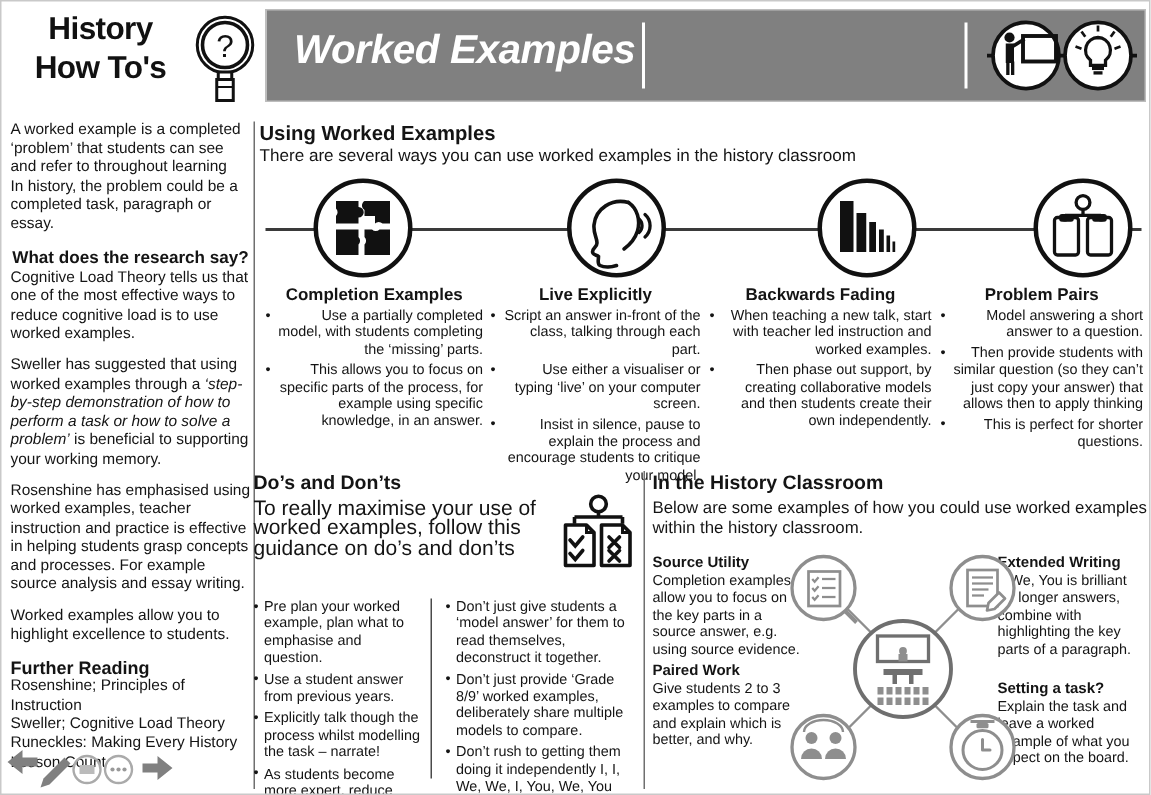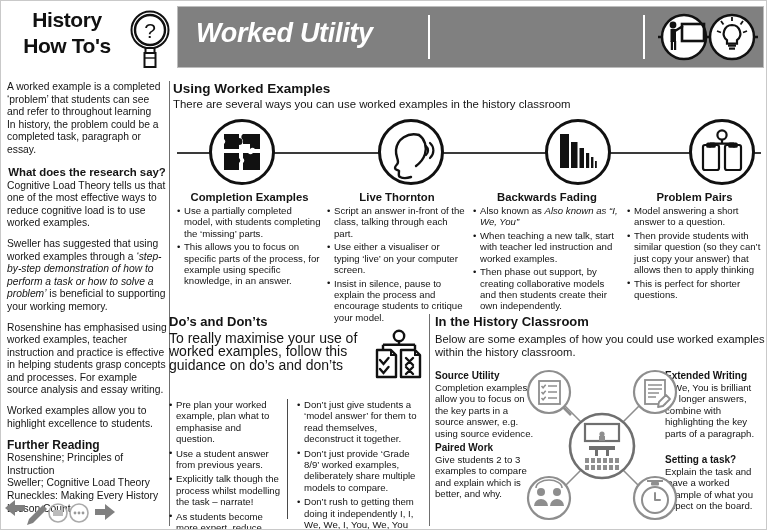--- a/index.html
+++ b/index.html
@@ -45,21 +45,21 @@
 
   .timeline{position:absolute;left:172px;top:118px;width:592px;height:68px;}
   .tl-line{position:absolute;left:4px;top:33px;width:584px;height:2px;background:#3a3a3a;}
   .tl-node{position:absolute;top:0;width:66px;height:66px;border-radius:50%;background:#fff;border:3px solid #111;
     box-sizing:border-box;}
 
   .cols{position:absolute;left:168px;top:190px;width:538px;height:120px;}
   .col{position:absolute;top:0;}
   .col h4{margin:0 0 2px 0;font-size:11.3px;font-weight:bold;text-align:center;}
   .col ul{margin:0;padding:0;list-style:none;}
-  .col li{font-size:9.6px;line-height:11.3px;margin-bottom:2.5px;padding-left:7px;position:relative;}
+  .col li{font-size:9.6px;line-height:11.3px;margin-bottom:2.5px;padding-left:7px;position:relative;text-align:right;}
   .col li:before{content:"•";position:absolute;left:0;top:-0.5px;}
   .col li i{font-style:italic;}
 
   
   .dd{position:absolute;left:168px;top:313px;width:252px;}
   .dd h3{margin:0 0 3px 0;font-size:13px;font-weight:bold;}
   .dd .intro{font-size:14px;line-height:13.4px;margin:0;width:196px;}
   .dd-icon{position:absolute;left:200px;top:14px;width:60px;height:56px;}
   .dd-lists{position:absolute;left:0;top:85px;width:252px;}
   .dd-col{position:absolute;top:0;}
@@ -100,21 +100,21 @@
           <circle cx="23" cy="22" r="15" fill="#fff" stroke="#111" stroke-width="2.4"></circle>
           <text x="23" y="30" font-family="Liberation Sans, sans-serif" font-size="21" text-anchor="middle" fill="#111">?</text>
           <rect x="18.5" y="40" width="9" height="5" fill="#fff" stroke="#111" stroke-width="2"></rect>
           <rect x="17.5" y="45" width="11" height="14" fill="#fff" stroke="#111" stroke-width="2"></rect>
           <line x1="17.5" y1="50" x2="28.5" y2="50" stroke="#111" stroke-width="1.4"></line>
         </svg>
       </div>
     </div>
 
     <div class="banner">
-      <div class="banner-title">Worked Utility</div>
+      <div class="banner-title">Worked Examples</div>
       <div class="vsep" style="left:250px;"></div>
       <div class="vsep" style="left:465px;"></div>
       <div class="banner-icons">
         <svg width="100" height="52" viewBox="0 0 100 52">
           <line x1="0" y1="26" x2="100" y2="26" stroke="#111" stroke-width="2.5"></line>
           <g>
             <circle cx="26" cy="26" r="22" fill="#fff" stroke="#111" stroke-width="2.5"></circle>
             <rect x="24" y="13" width="22" height="17" fill="none" stroke="#111" stroke-width="2.6"></rect>
             <circle cx="15" cy="14" r="3.4" fill="#111"></circle>
             <rect x="12.5" y="18" width="5.5" height="13" fill="#111"></rect>
@@ -210,32 +210,31 @@
 
     <div class="col" style="left:8px;width:145px;">
       <h4>Completion Examples</h4>
       <ul>
         <li>Use a partially completed model, with students completing the ‘missing’ parts.</li>
         <li>This allows you to focus on specific parts of the process, for example using specific knowledge, in an answer.</li>
       </ul>
     </div>
 
     <div class="col" style="left:158px;width:140px;">
-      <h4>Live Thornton</h4>
+      <h4>Live Explicitly</h4>
       <ul>
         <li>Script an answer in-front of the class, talking through each part.</li>
         <li>Use either a visualiser or typing ‘live’ on your computer screen.</li>
         <li>Insist in silence, pause to explain the process and encourage students to critique your model.</li>
       </ul>
     </div>
 
     <div class="col" style="left:304px;width:148px;">
       <h4>Backwards Fading</h4>
       <ul>
-        <li>Also known as <i>Also known as “I, We, You”</i></li>
         <li>When teaching a new talk, start with teacher led instruction and worked examples.</li>
         <li>Then phase out support, by creating collaborative models and then students create their own independently.</li>
       </ul>
     </div>
 
     <div class="col" style="left:458px;width:135px;">
       <h4>Problem Pairs</h4>
       <ul>
         <li>Model answering a short answer to a question.</li>
         <li>Then provide students with similar question (so they can’t just copy your answer)  that allows then to apply thinking</li>

